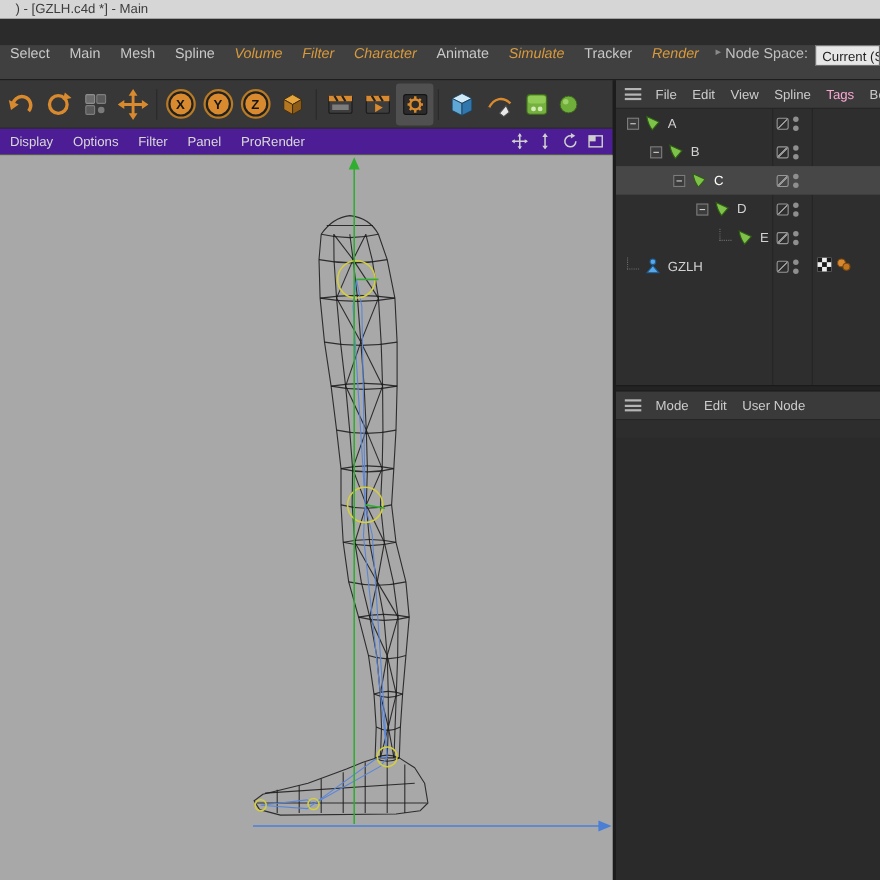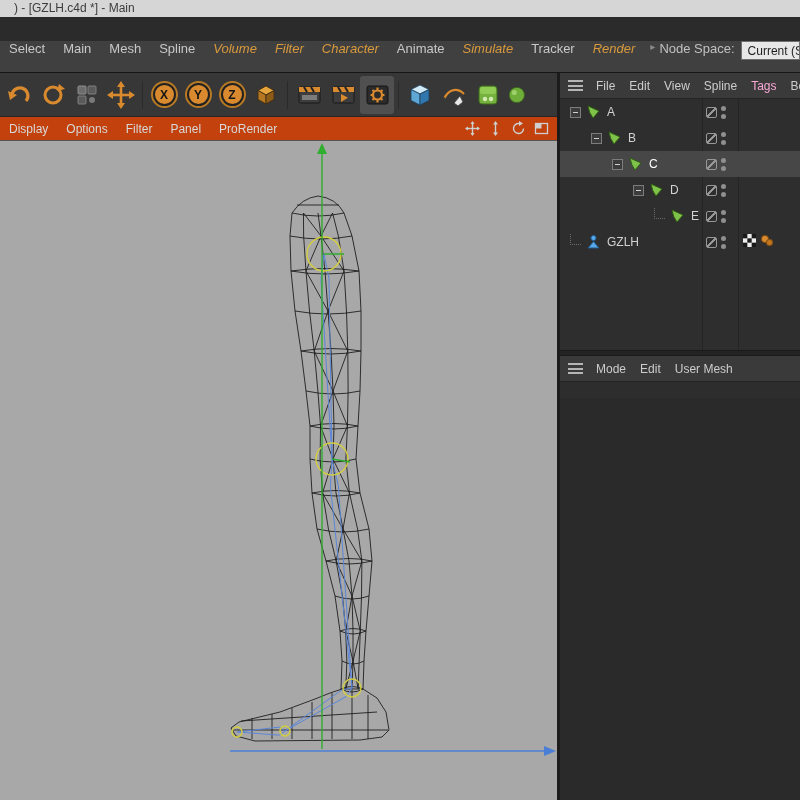--- a/index.html
+++ b/index.html
@@ -36,21 +36,21 @@
     justify-content:center; flex:0 0 auto; }
   .tbtn.pressed { background:#505050; border-radius:3px; }
   .tbtn.clipped { width:22px; overflow:hidden; justify-content:flex-start; }
   .tsep { width:1px; height:28px; background:#2a2a2a; margin:0 4px; flex:0 0 auto; }
   .axisbtn { width:23px; height:23px; border-radius:50%; background:#d98a2e;
     border:2px solid #212121; box-shadow:0 0 0 2px #b87a25; display:flex;
     align-items:center; justify-content:center; color:#151515; font-weight:bold;
     font-size:12px; }
 
   
-  .vp-menu { height:24px; background:#c2410c; display:flex; align-items:center;
+  .vp-menu { height:24px; background:#4c1d95; display:flex; align-items:center;
     font-size:12px; color:#d8d8d8; border-bottom:1px solid #555; }
   .vp-menu-item { padding:0 9px; }
   .vp-view-icons { margin-left:auto; display:flex; align-items:center; gap:7px;
     padding-right:8px; }
   .vicon { width:16px; height:16px; display:flex; align-items:center; justify-content:center; }
 
   
   .vp-canvas { flex:1; position:relative; background:#a8a8a8; overflow:hidden; }
   .vp-canvas svg { position:absolute; left:0; top:0; }
 
@@ -526,20 +526,20 @@
 
       <div class="am">
         <div class="am-header">
           <span class="hamburger">
               <i></i>
               <i></i>
               <i></i>
             </span>
           <span class="pm-item">Mode</span>
           <span class="pm-item">Edit</span>
-          <span class="pm-item">User Mesh</span>
+          <span class="pm-item">User Node</span>
         </div>
         <div class="am-body"></div>
       </div>
 
     </div>
   </div>
 </div>
 
 </body></html>

